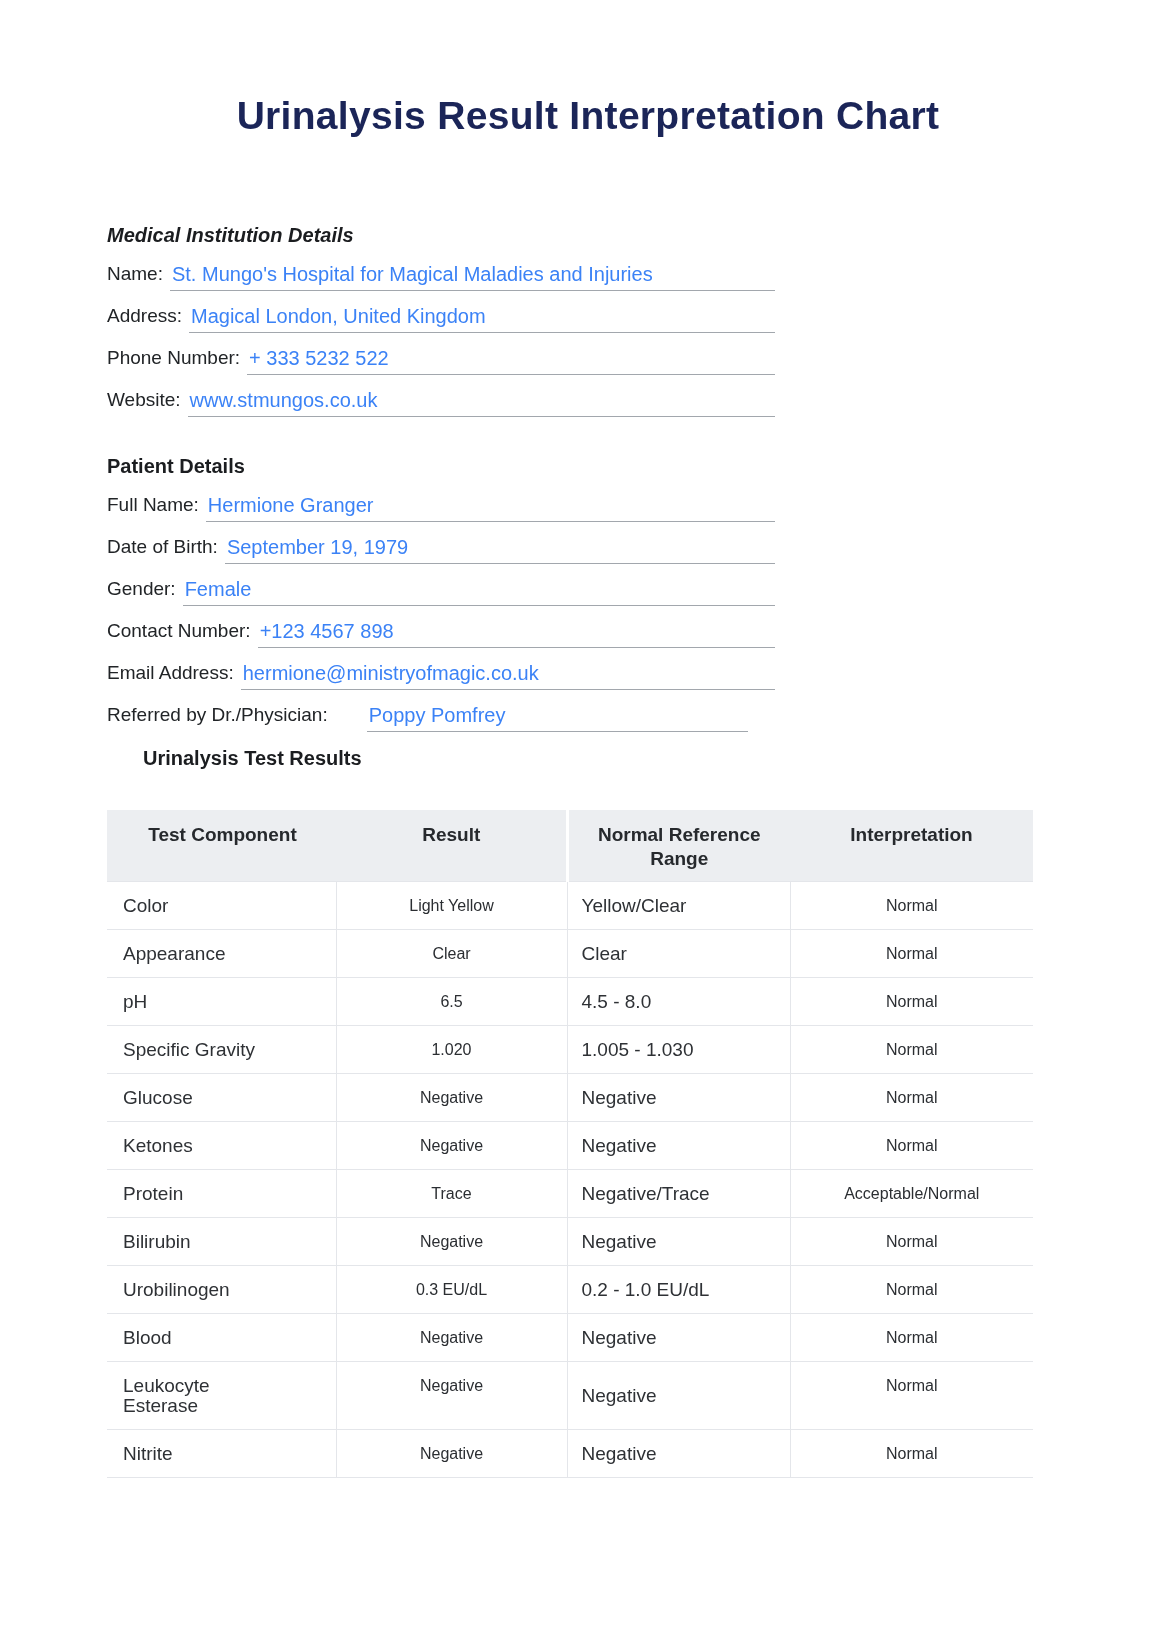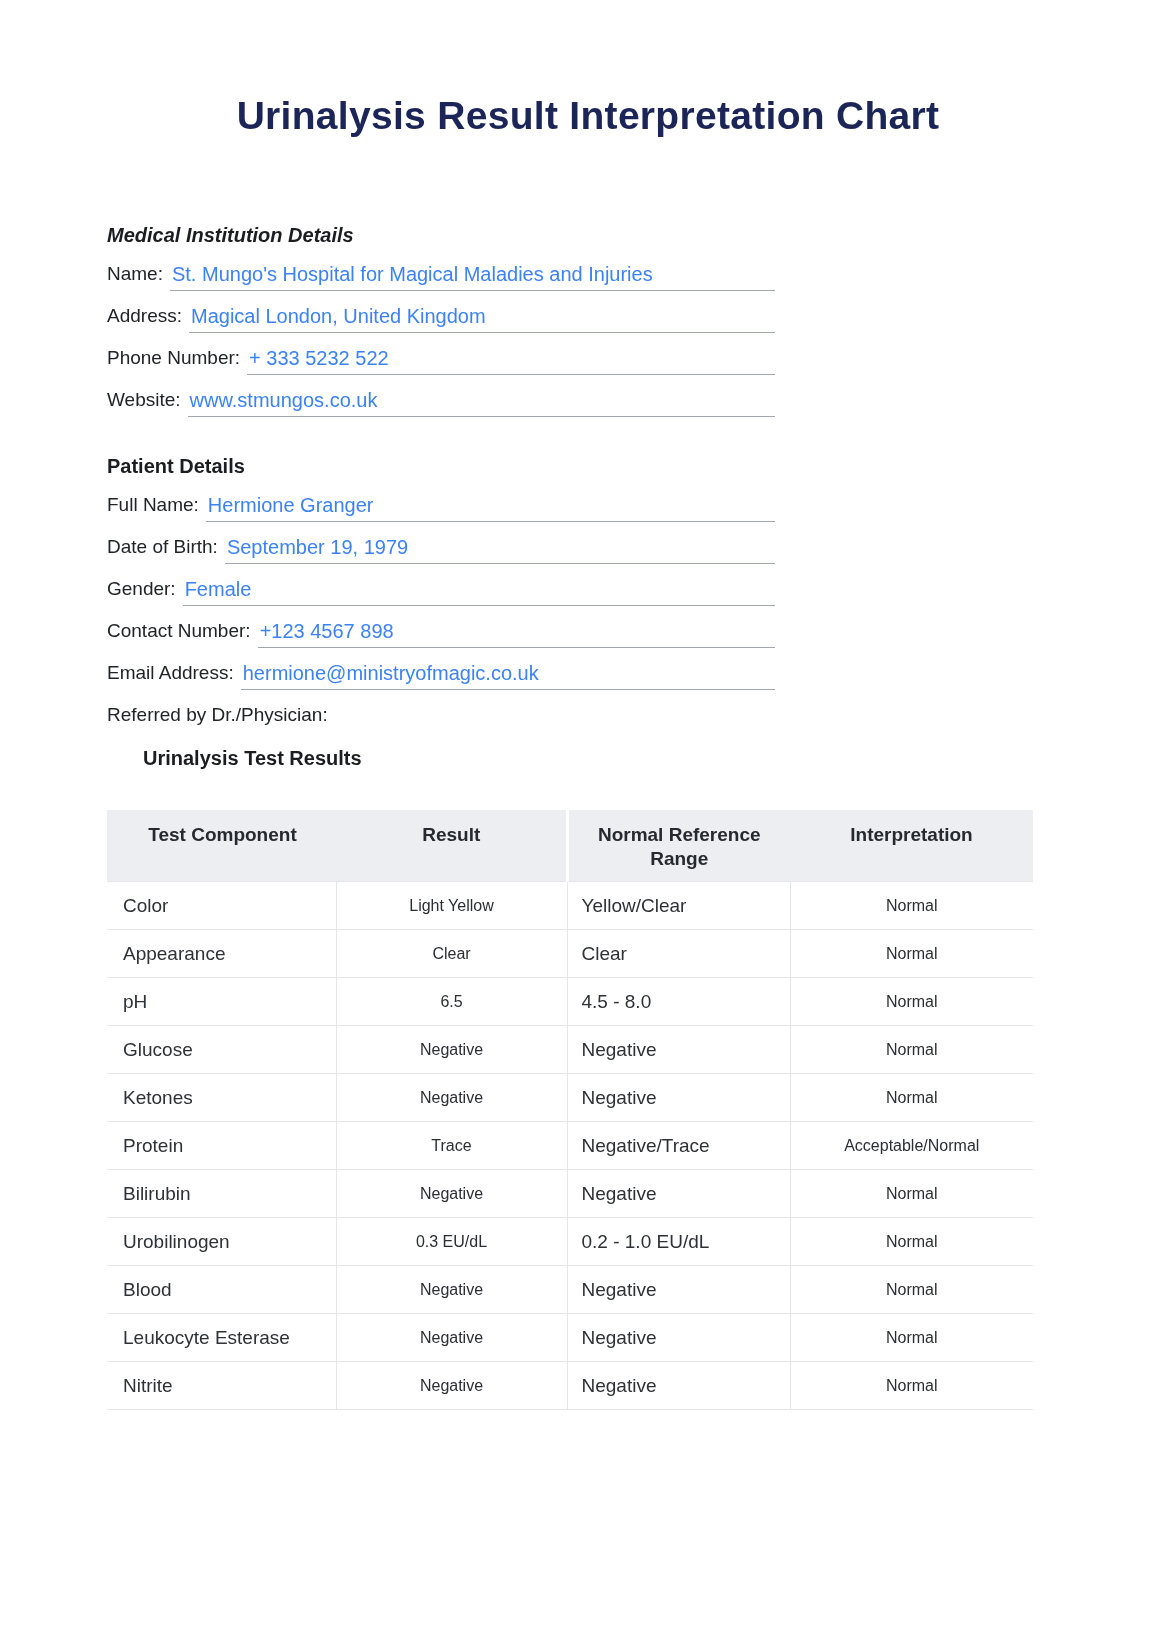--- a/index.html
+++ b/index.html
@@ -142,20 +142,21 @@
     <div class="form-row">
       <span class="flabel">Contact Number:</span>
       <span class="fill"><span class="fvalue">+123 4567 898</span></span>
     </div>
     <div class="form-row">
       <span class="flabel">Email Address:</span>
       <span class="fill"><span class="fvalue">hermione@ministryofmagic.co.uk</span></span>
     </div>
     <div class="form-row short">
       <span class="flabel">Referred by Dr./Physician:</span>
+      <span class="fill"><span class="fvalue">Poppy Pomfrey</span></span>
     </div>
 
     <div class="sec-heading" id="results-heading">Urinalysis Test Results</div>
 
     <table class="results">
       <colgroup>
         <col style="width:229px">
         <col style="width:231px">
         <col style="width:223px">
         <col style="width:243px">
@@ -181,20 +182,26 @@
             <td>Clear</td>
             <td>Normal</td>
           </tr>
           <tr>
             <td>pH</td>
             <td>6.5</td>
             <td>4.5 - 8.0</td>
             <td>Normal</td>
           </tr>
           <tr>
+            <td>Specific Gravity</td>
+            <td>1.020</td>
+            <td>1.005 - 1.030</td>
+            <td>Normal</td>
+          </tr>
+          <tr>
             <td>Glucose</td>
             <td>Negative</td>
             <td>Negative</td>
             <td>Normal</td>
           </tr>
           <tr>
             <td>Ketones</td>
             <td>Negative</td>
             <td>Negative</td>
             <td>Normal</td>

